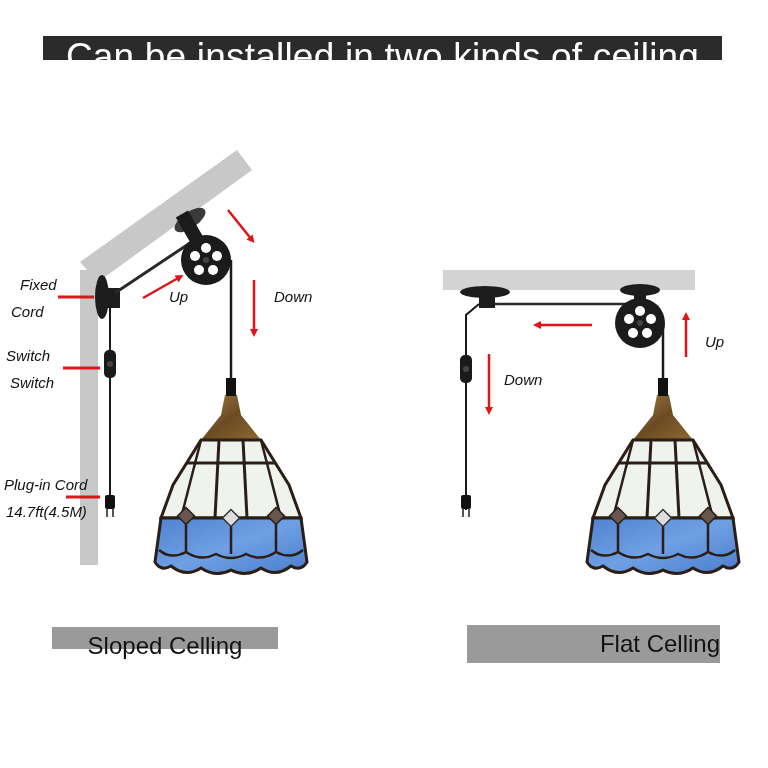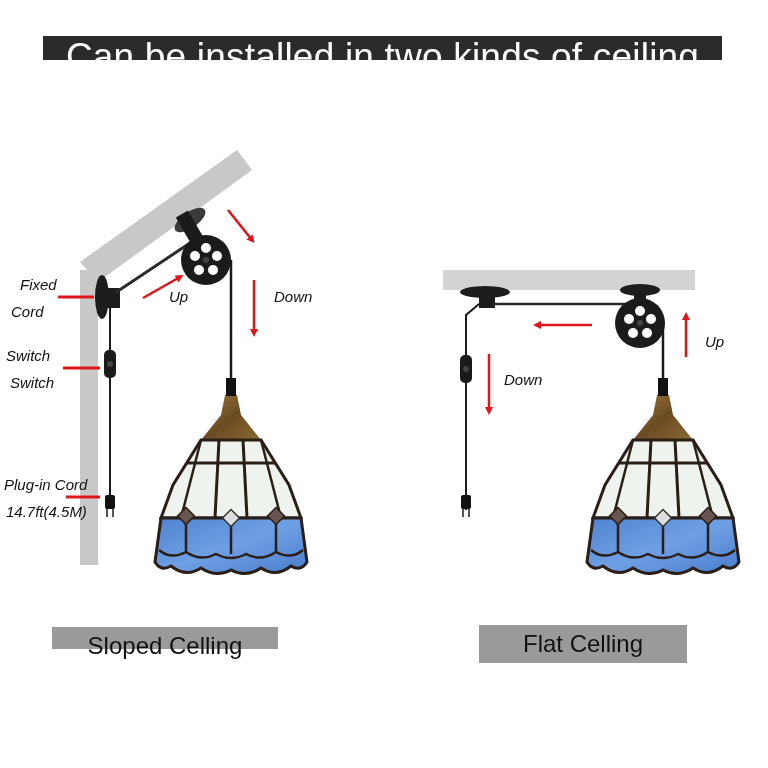--- a/index.html
+++ b/index.html
@@ -4,21 +4,21 @@
 <style>
   html, body { margin: 0; padding: 0; background: #ffffff; }
   body { width: 768px; height: 768px; position: relative; overflow: hidden;
          font-family: "Liberation Sans", sans-serif; }
   .abs { position: absolute; }
   .title-bar { left: 43px; top: 36px; width: 679px; height: 24px; background: #2b2b2b;
                color: #ffffff; font-size: 37px; line-height: 42px; text-align: center;
                letter-spacing: 0.2px; white-space: nowrap; }
   .caption-box { background: #9a9a9a; color: #111; font-size: 24px; text-align: center; }
   .cap-left { left: 52px; top: 627px; width: 226px; height: 22px; line-height: 38px; }
-  .cap-right { left: 479px; top: 625px; width: 208px; height: 38px; line-height: 38px; }
+  .cap-right { left: 467px; top: 625px; width: 253px; height: 38px; line-height: 38px; text-align: right; }
   .lbl { font-style: italic; font-size: 15px; color: #111; white-space: nowrap; }
   svg.scene { position: absolute; left: 0; top: 0; }
 </style>
 </head>
 <body>
 
 <div class="abs title-bar">Can be installed in two kinds of ceiling</div>
 
 <svg class="scene" width="768" height="768" viewBox="0 0 768 768">
   <defs>

